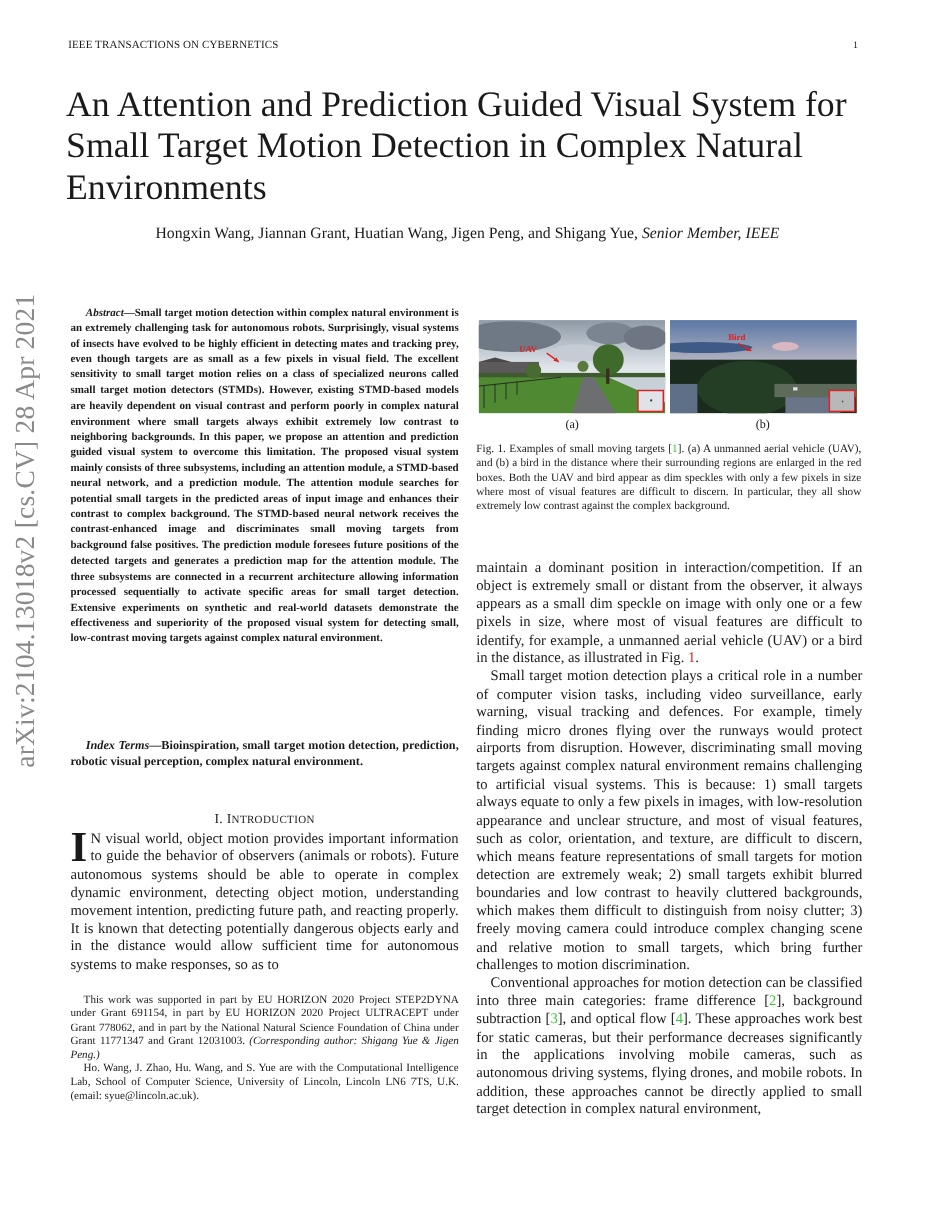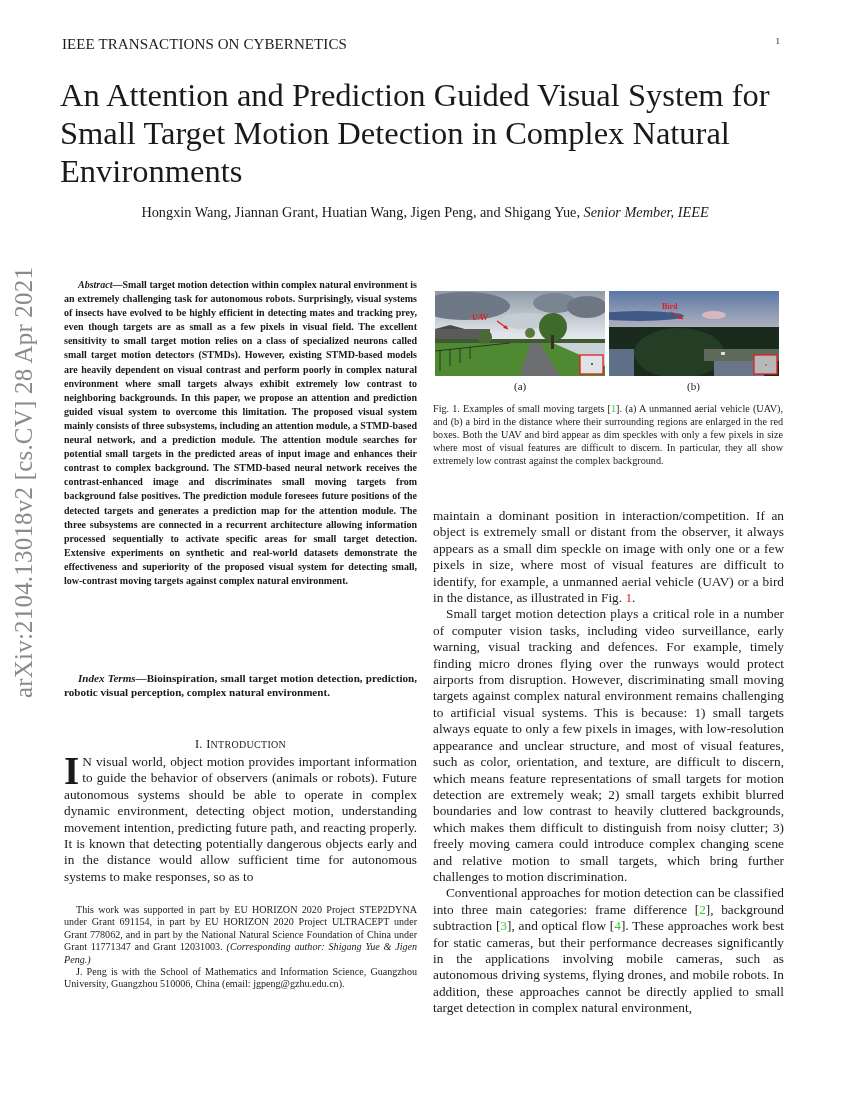--- a/index.html
+++ b/index.html
@@ -1,21 +1,21 @@
 <!DOCTYPE html>
 <html><head>
 <meta charset="utf-8">
 <style>
   html, body { margin: 0; padding: 0; background: #ffffff; }
   body {
     width: 850px; height: 1100px; position: relative; overflow: hidden;
     font-family: "Liberation Serif", "DejaVu Serif", serif; color: #1a1a1a;
   }
   .running-head {
-    position: absolute; top: 36px; left: 62px; font-size: 15px; letter-spacing: 0.1px;
+    position: absolute; top: 36px; left: 62px; font-size: 10px; letter-spacing: 0.1px;
   }
   .page-num { position: absolute; top: 36px; right: 70px; font-size: 9px; }
   .arxiv-stamp {
     position: absolute; left: 10px; top: 698px;
     transform: rotate(-90deg); transform-origin: 0 0;
     font-size: 25px; color: #8a8a8a; white-space: nowrap; letter-spacing: 0.2px;
     width: 420px;
   }
   .title {
     position: absolute; top: 76px; left: 60px; width: 730px;
@@ -105,21 +105,21 @@
   <span>I.</span>
   <span>I</span><span class="sc">NTRODUCTION</span>
 </div>
 
 <div class="intro">
   <span class="dropcap">I</span><span style="font-variant: small-caps;">N</span><span> visual world, object motion provides important information to guide the behavior of observers (animals or robots). Future autonomous systems should be able to operate in complex dynamic environment, detecting object motion, understanding movement intention, predicting future path, and reacting properly. It is known that detecting potentially dangerous objects early and in the distance would allow sufficient time for autonomous systems to make responses, so as to</span>
 </div>
 
 <div class="footnote">
   <p><span>This work was supported in part by EU HORIZON 2020 Project STEP2DYNA under Grant 691154, in part by EU HORIZON 2020 Project ULTRACEPT under Grant 778062, and in part by the National Natural Science Foundation of China under Grant 11771347 and Grant 12031003.</span> <span class="ital">(Corresponding author: Shigang Yue &amp; Jigen Peng.)</span></p>
-  <p>J. Peng is with the School of Mathematics and Information Science, Guangzhou University, Guangzhou 510006, China (email: jgpeng@gzhu.edu.cn).</p>
+  <p>Ho. Wang, J. Zhao, Hu. Wang, and S. Yue are with the Computational Intelligence Lab, School of Computer Science, University of Lincoln, Lincoln LN6 7TS, U.K. (email: syue@lincoln.ac.uk).</p>
 </div>
 
 <div class="figure">
   <div class="fig-panel fig-b">
     <svg width="170" height="85" viewBox="0 0 170 85">
       <defs>
         <linearGradient id="skyB" x1="0" y1="0" x2="0" y2="1">
           <stop offset="0" stop-color="#5a78a6"></stop>
           <stop offset="1" stop-color="#b8b6c2"></stop>
         </linearGradient>

